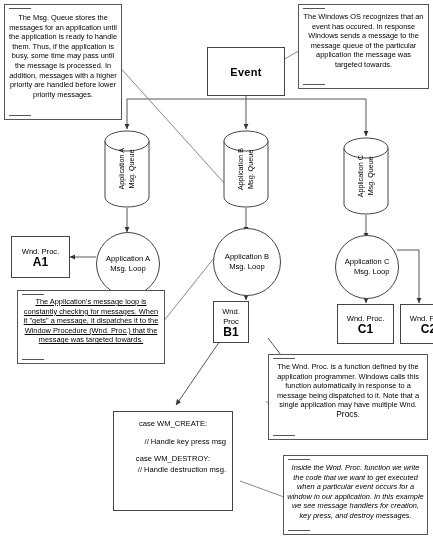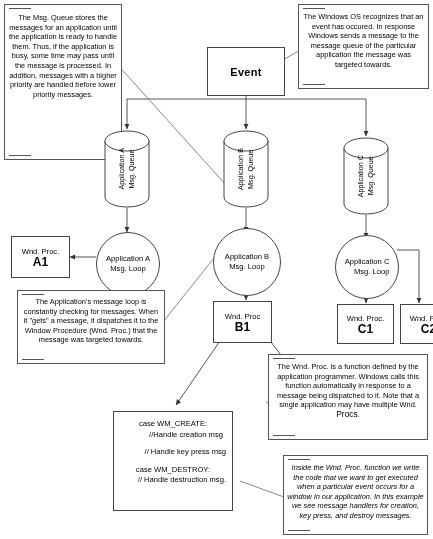--- a/index.html
+++ b/index.html
@@ -137,21 +137,21 @@
       <path d="M268,338 L303,384" marker-end="url(#ah)"></path>
 
       <path d="M116,63 L235,195" stroke="#888"></path>
       <path d="M302,49 L276,64" stroke="#888"></path>
       <path d="M155,332 L214,258" stroke="#888"></path>
       <path d="M266,401 L279,416" stroke="#888"></path>
       <path d="M240,481 L284,497" stroke="#888"></path>
     </g>
   </svg>
 
-  <div class="note" style="left:4px;top:4px;width:118px;height:156px;">
+  <div class="note" style="left:4px;top:4px;width:118px;height:116px;">
     <div style="padding-top:6px;">The Msg. Queue stores the messages for an application until the application is ready to handle them.  Thus, if the application is busy, some time may pass until the message is processed.  In addition, messages with a higher priority are handled before lower priority messages.</div>
   </div>
 
   <div class="note" style="left:298px;top:4px;width:131px;height:85px;">
     <div style="padding-top:5px;">The Windows OS recognizes that an event has occured.  In response Windows sends a message to the message queue of the particular application the message was targeted towards.</div>
   </div>
 
   <div class="rbox" id="event-box" style="left:207px;top:47px;width:78px;height:49px;">
     <div>Event</div>
   </div>
@@ -200,48 +200,47 @@
   <div class="circ" style="left:335px;top:235px;width:62px;height:62px;text-align:right;">
     <span>Application C
 Msg. Loop</span>
   </div>
 
   <div class="rbox" style="left:11px;top:236px;width:59px;height:42px;">
     <div>Wnd. Proc.</div>
     <div class="lbl2">A1</div>
   </div>
 
-  <div class="rbox" style="left:213px;top:301px;width:59px;height:42px;text-align:center;">
+  <div class="rbox" style="left:213px;top:301px;width:36px;height:42px;text-align:center;">
     <div>Wnd. Proc</div>
     <div class="lbl2">B1</div>
   </div>
 
   <div class="rbox" style="left:337px;top:304px;width:57px;height:40px;">
     <div>Wnd. Proc.</div>
     <div class="lbl2">C1</div>
   </div>
 
   <div class="rbox" style="left:400px;top:304px;width:57px;height:40px;">
     <div>Wnd. Proc.</div>
     <div class="lbl2">C2</div>
   </div>
 
   <div class="note" style="left:17px;top:290px;width:148px;height:74px;">
-    <div style="padding-top:4px;">The Application's message loop is constantly checking for messages.  When it "gets" a message, it dispatches it to the Window Procedure (Wnd. Proc.) that the message was targeted towards.</div>
+    <div style="padding-top:4px;text-decoration:underline;">The Application's message loop is constantly checking for messages.  When it "gets" a message, it dispatches it to the Window Procedure (Wnd. Proc.) that the message was targeted towards.</div>
   </div>
 
   <div class="note" style="left:268px;top:354px;width:160px;height:86px;">
     <div style="padding-top:5px;">
       <span>The Wnd. Proc. is a function defined by the application programmer.  Windows calls this function automatically in response to a message being dispatched to it.  Note that a single application may have multiple Wnd. </span><span style="font-weight:normal;font-size:8.4px;">Procs</span><span>.</span>
     </div>
   </div>
 
   <div id="code-box" style="left:113px;top:411px;width:120px;height:100px;">
     <div class="cline c-a">case WM_CREATE:</div>
-    <div class="cline c-b">//Handle creation msg</div>
     <div class="gap"></div>
     <div class="cline c-c">// Handle key press msg</div>
     <div class="gap"></div>
     <div class="cline c-a">case WM_DESTROY:</div>
     <div class="cline c-c">// Handle destruction msg.</div>
   </div>
 
   <div class="note" style="left:283px;top:455px;width:145px;height:80px;font-style:italic;">
     <div style="padding-top:5px;">Inside the Wnd. Proc. function we write the code that we want to get executed when a particular event occurs for a window in our application.  In this example we see message handlers for creation, key press, and destroy messages.</div>
   </div>

